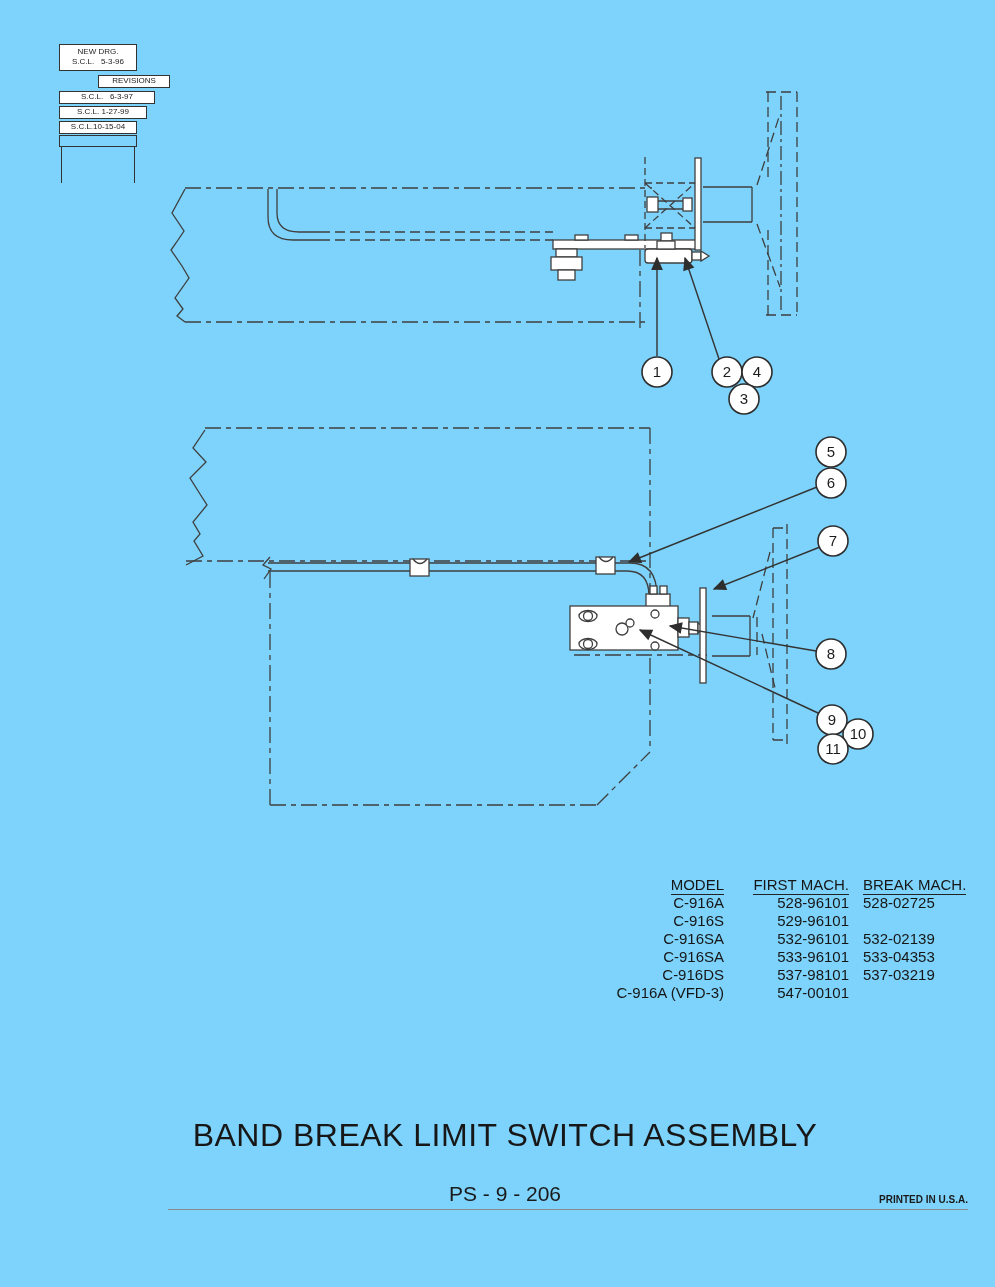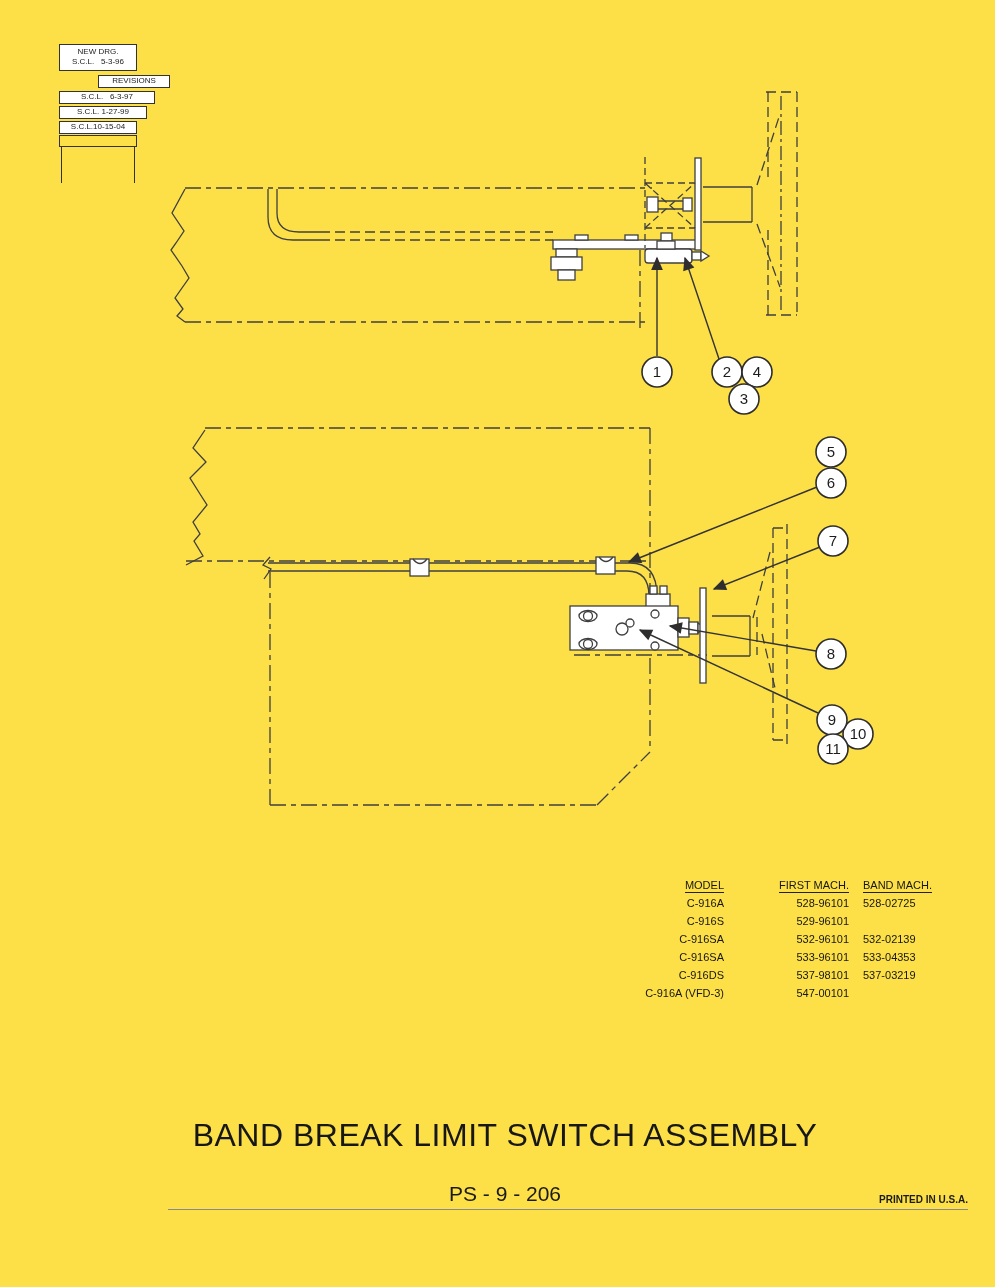--- a/index.html
+++ b/index.html
@@ -1,17 +1,17 @@
 <!DOCTYPE html>
 <html><head>
 <meta charset="utf-8">
 <style>
   html,body{margin:0;padding:0;background:#e8e8e8;}
   .page{
-    position:relative;width:995px;height:1287px;background:#fde047;
+    position:relative;width:995px;height:1287px;background:#7dd3fc;
     font-family:"Liberation Sans",sans-serif;color:#1c1c1c;overflow:hidden;
     margin:0 auto;
   }
   
   .revblock{position:absolute;left:57px;top:42px;width:82px;font-size:8px;line-height:1.25;
     color:#222;}
   .rev-cell{box-sizing:border-box;border:1.2px solid #333;background:#fff;text-align:center;
     white-space:pre;overflow:hidden;}
   .rev-b1{position:absolute;left:2px;top:2px;width:78px;height:27px;padding-top:2px;}
   .rev-b2{position:absolute;left:5px;top:33px;width:72px;height:13px;margin-left:36px;}
@@ -25,21 +25,21 @@
   .s{fill:none;stroke:#3f3f3f;stroke-width:1.3;}
   .w{fill:#ffffff;stroke:#3f3f3f;stroke-width:1.3;}
   .dash1{stroke-dasharray:16 5 5 5;}
   .dash2{stroke-dasharray:10 5;}
   .dash3{stroke-dasharray:7 4;}
   .dashdot{stroke-dasharray:14 4 3 4;}
   .leader{fill:none;stroke:#333;stroke-width:1.4;}
   .callout{fill:#ffffff;stroke:#2d2d2d;stroke-width:1.6;}
   .callout-num{font-family:"Liberation Sans",sans-serif;font-size:15px;fill:#1c1c1c;text-anchor:middle;}
   
-  .mtable{position:absolute;left:596px;top:876px;font-size:11px;color:#161616;}
+  .mtable{position:absolute;left:596px;top:876px;font-size:15px;color:#161616;}
   .mtable table{border-collapse:collapse;}
   .mtable td,.mtable th{padding:0;height:18px;line-height:18px;font-weight:normal;white-space:nowrap;}
   .col-model{width:128px;text-align:right;}
   .col-first{width:112px;text-align:right;padding-left:13px !important;}
   .col-last{width:100px;text-align:left;padding-left:14px !important;}
   .hdr span{border-bottom:1.6px solid #222;padding-bottom:1px;}
   
   .title{position:absolute;left:0;top:1117px;width:1010px;text-align:center;
     font-size:32px;font-weight:500;letter-spacing:0.5px;color:#171717;}
   .docnum{position:absolute;left:0;top:1182px;width:1010px;text-align:center;
@@ -225,21 +225,21 @@
       </g>
     </g>
   </svg>
 
   <div class="mtable">
     <table>
       <tbody>
           <tr>
         <th class="col-model hdr"><span>MODEL</span></th>
         <th class="col-first hdr"><span>FIRST MACH.</span></th>
-        <th class="col-last hdr"><span>BAND MACH.</span></th>
+        <th class="col-last hdr"><span>BREAK MACH.</span></th>
       </tr>
       <tr>
         <td class="col-model">C-916A</td>
         <td class="col-first">528-96101</td>
         <td class="col-last">528-02725</td>
       </tr>
       <tr>
         <td class="col-model">C-916S</td>
         <td class="col-first">529-96101</td>
         <td class="col-last"></td>

